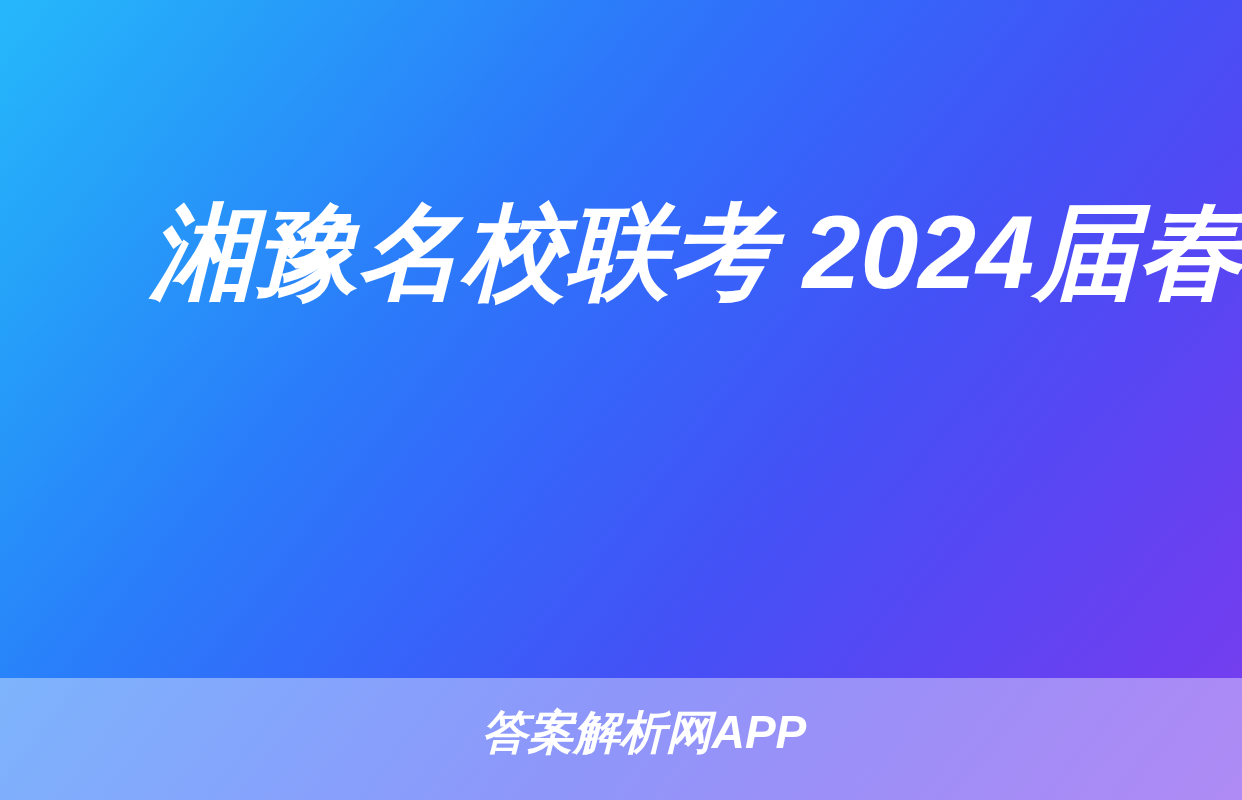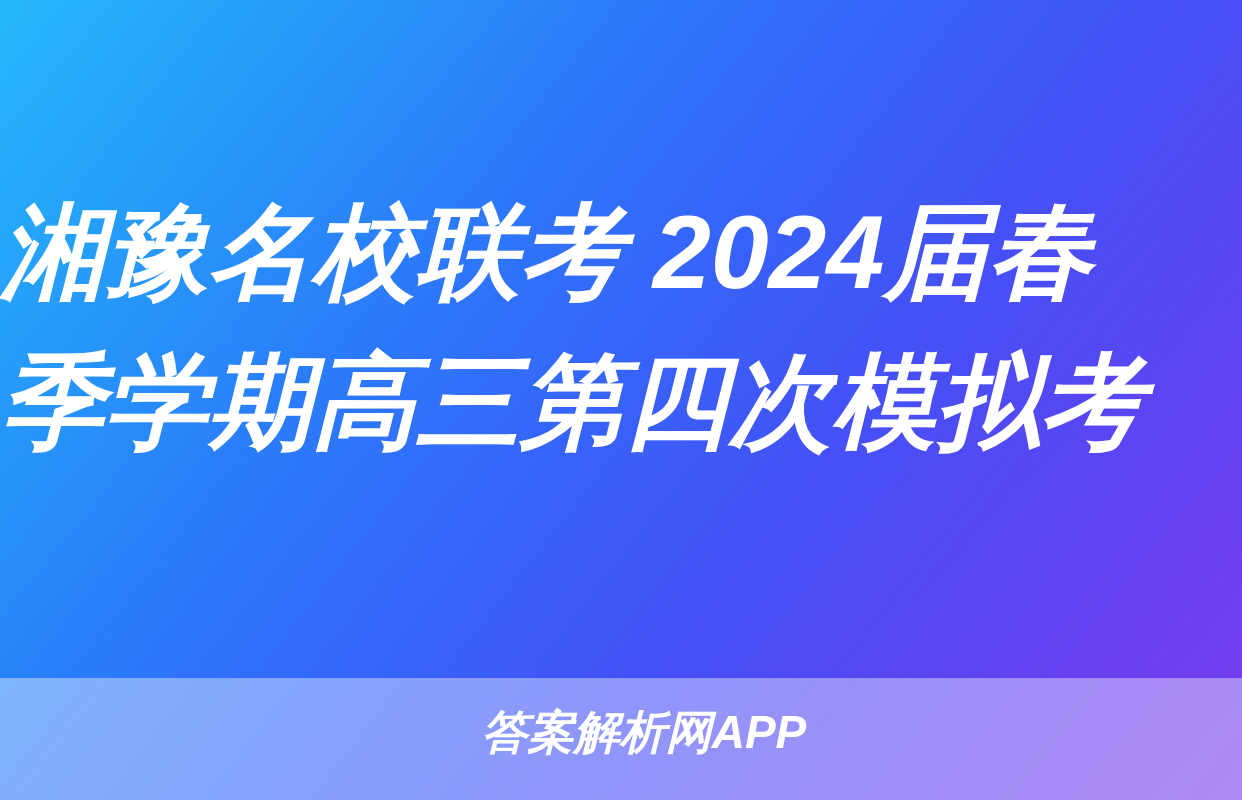--- a/index.html
+++ b/index.html
@@ -47,21 +47,21 @@
     top: 678px;
     height: 122px;
     background: rgba(255, 255, 255, 0.40);
   }
 
   #title-block {
     position: absolute;
     left: 0;
     right: 0;
     top: 178px;
-    text-align: left;
+    text-align: right;
   }
 
   .title-line {
     display: block;
     color: #ffffff;
     font-weight: 700;
     font-style: italic;
     font-size: 104px;
     line-height: 150px;
     letter-spacing: 0px;
@@ -93,20 +93,19 @@
 <body>
 
 <div id="poster">
 
   <div id="sheen"></div>
 
   <div id="footer-band"></div>
 
   <div id="title-block">
     <span class="title-line">湘豫名校联考 2024届春</span>
-    <span class="title-line">季学期高三第四次模拟考</span>
   </div>
 
   <div id="watermark">
     <span id="watermark-text">答案解析网APP</span>
   </div>
 
 </div>
 
 </body></html>

